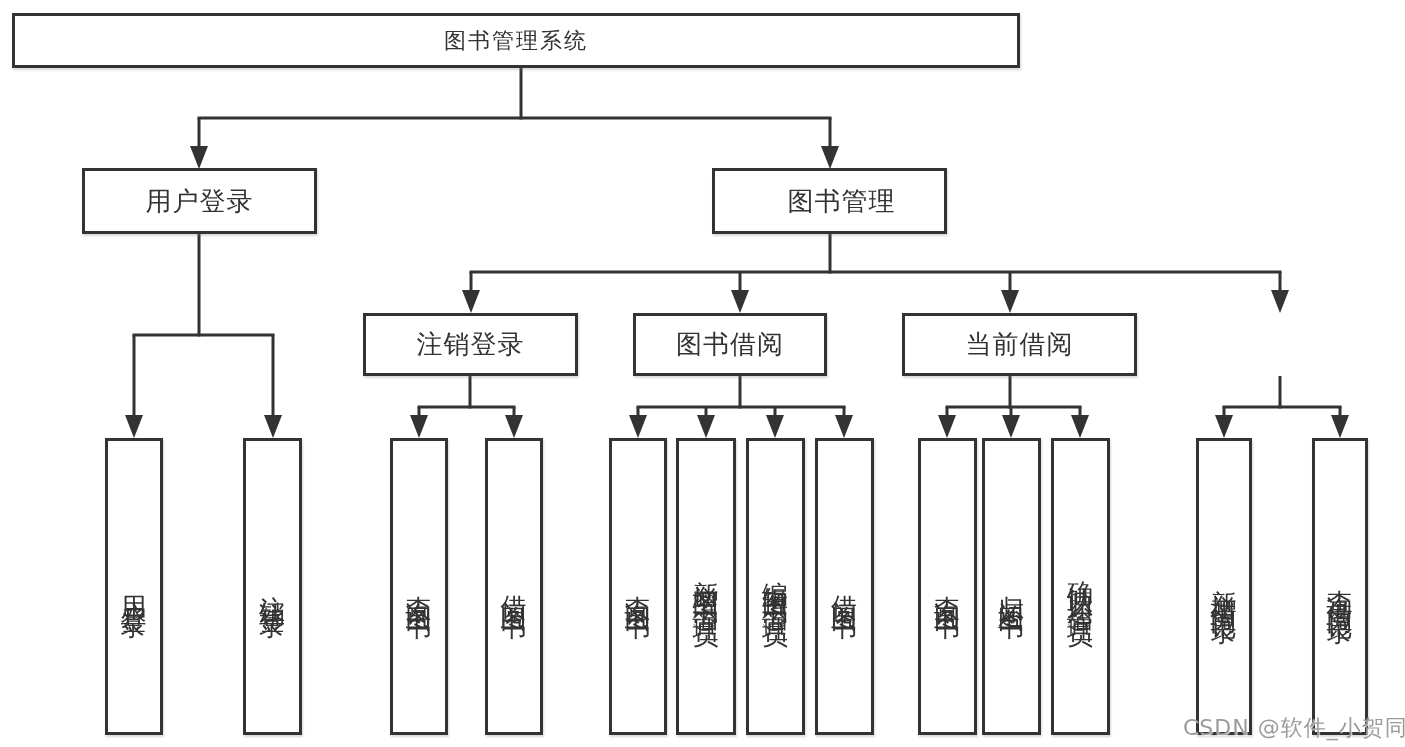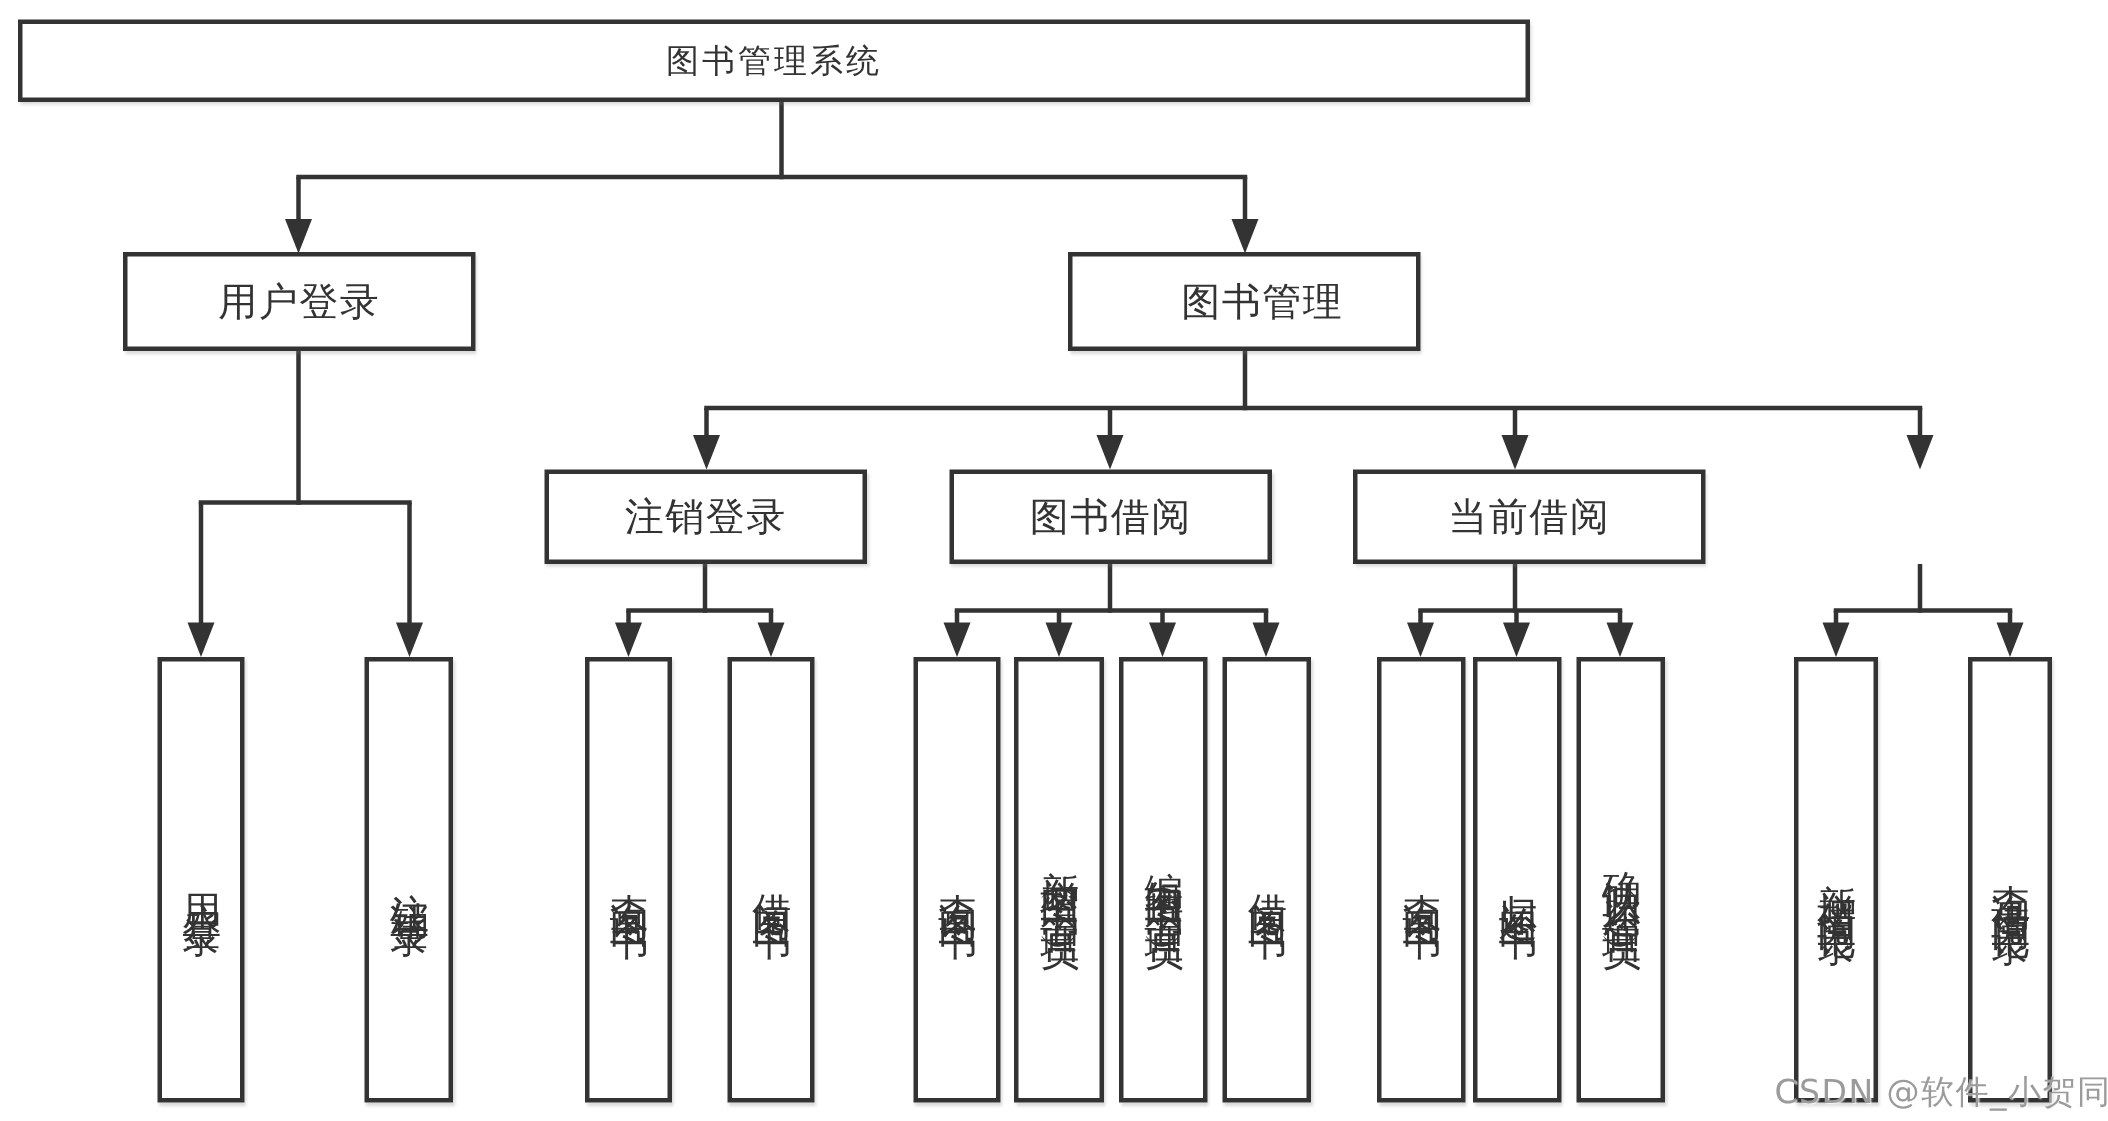--- a/index.html
+++ b/index.html
@@ -159,21 +159,21 @@
   <div class="node hbox" style="left:82px; top:168px; width:235px;">
     <span class="lbl">用户登录</span>
   </div>
   <div class="node hbox" style="left:712px; top:168px; width:235px;padding-left:24px;">
     <span class="lbl">图书管理</span>
   </div>
 
   <div class="node l3" style="left:363px; top:313px; width:215px;">
     <span class="lbl">注销登录</span>
   </div>
-  <div class="node l3" style="left:633px; top:313px; width:215px;text-align:right;">
+  <div class="node l3" style="left:633px; top:313px; width:194px;text-align:right;">
     <span class="lbl">图书借阅</span>
   </div>
   <div class="node l3" style="left:902px; top:313px; width:235px;">
     <span class="lbl">当前借阅</span>
   </div>
 
   <div class="node leaf" style="left:105px; width:58px;">
     <span class="vlbl">用户登录</span>
   </div>
   <div class="node leaf" style="left:243px; width:59px;">

